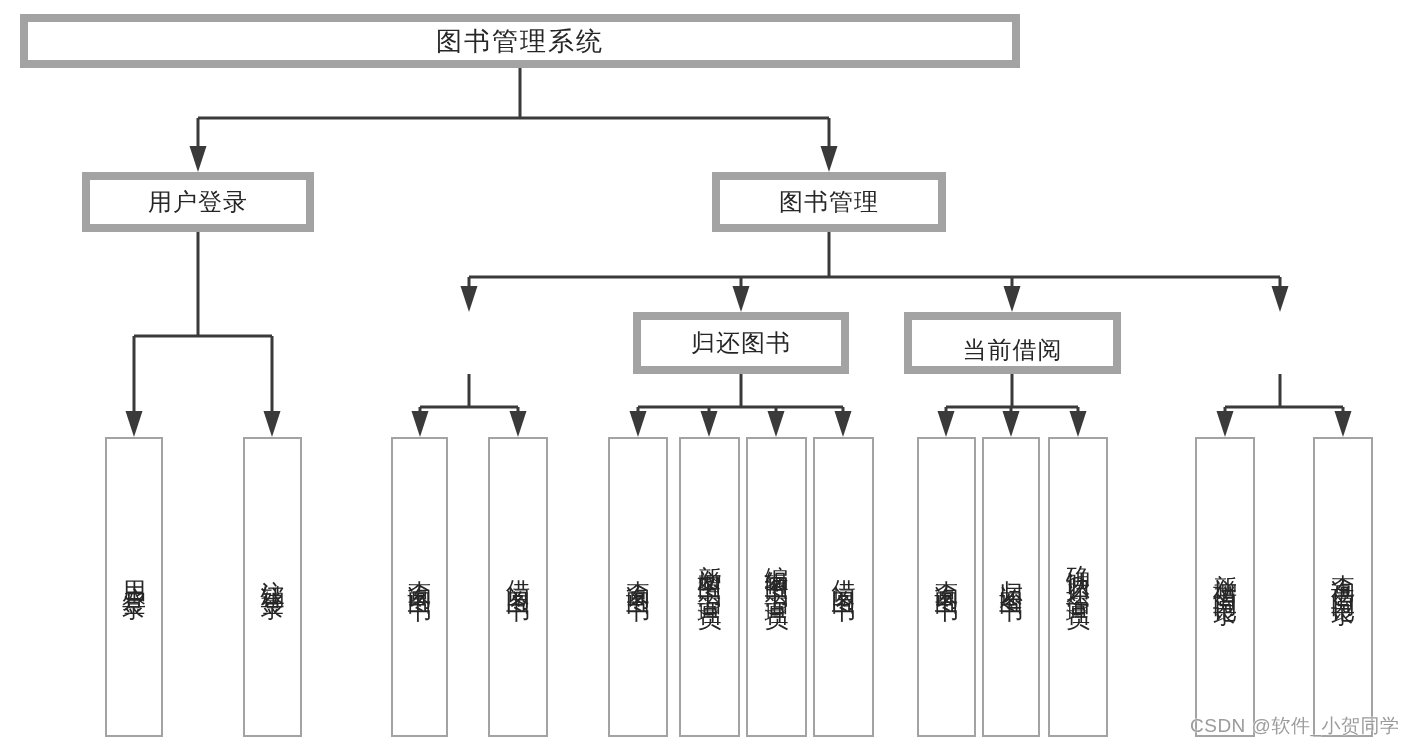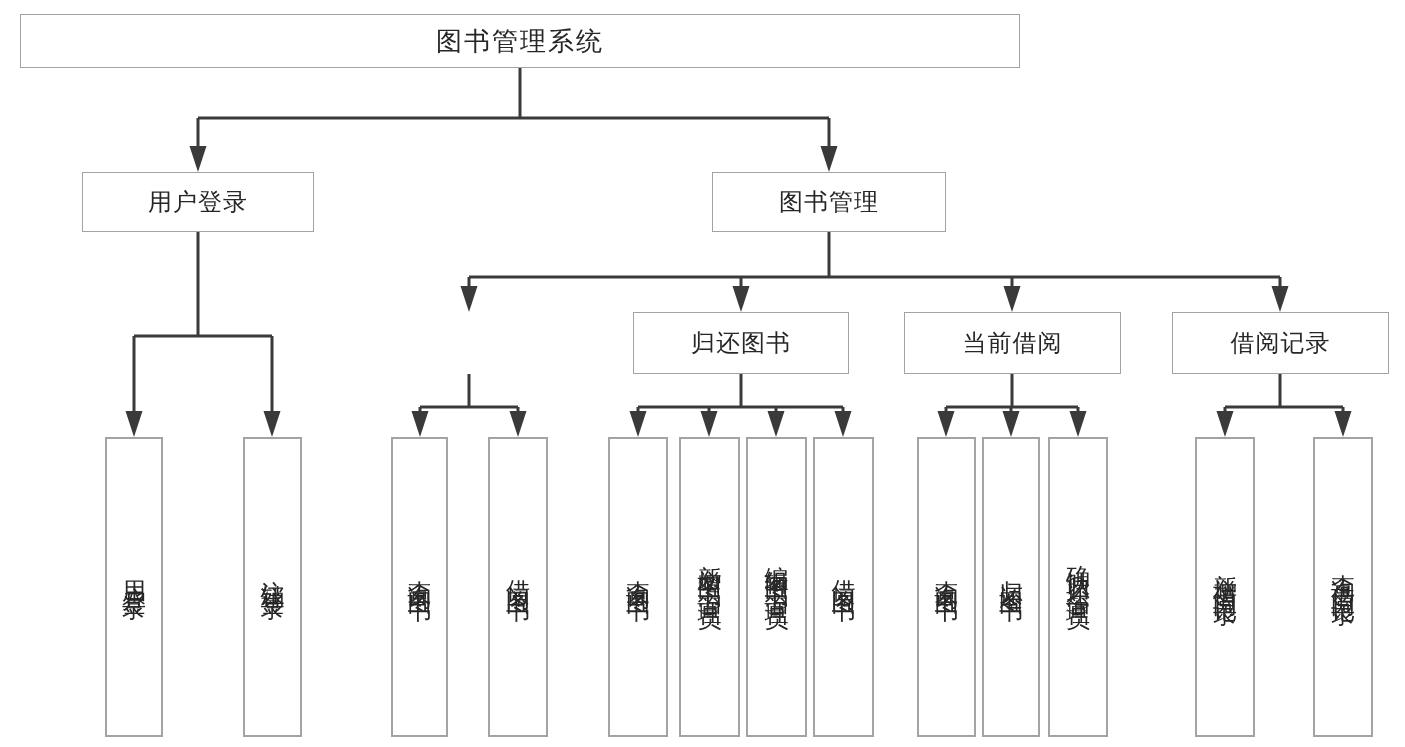--- a/index.html
+++ b/index.html
@@ -8,21 +8,21 @@
     width: 1405px;
     height: 747px;
     background: #ffffff;
     font-family: "Liberation Sans", sans-serif;
     overflow: hidden;
   }
   .connectors { position: absolute; left: 0; top: 0; }
   .node {
     position: absolute;
     background: #ffffff;
-    border: 1px solid #a3a3a3;
+    border: 8px solid #a3a3a3;
     box-sizing: border-box;
     display: flex;
     align-items: center;
     justify-content: center;
     color: #262626;
     z-index: 2;
   }
   .h-node { font-size: 24px; letter-spacing: 1px; white-space: nowrap; }
   .root-node { font-size: 26px; letter-spacing: 2px; }
   .v-node { border-width: 2px; padding-bottom: 28px; }
@@ -97,25 +97,22 @@
   <div class="node h-node" style="left:82px; top:172px; width:232px; height:60px;">
     <span class="label">用户登录</span>
   </div>
   <div class="node h-node" style="left:712px; top:172px; width:234px; height:60px;align-items:center;">
     <span class="label">图书管理</span>
   </div>
 
   <div class="node h-node" style="left:633px; top:312px; width:216px; height:62px;">
     <span class="label">归还图书</span>
   </div>
-  <div class="node h-node" style="left:904px; top:312px; width:217px; height:62px;">
+  <div class="node h-node" style="left:904px; top:312px; width:217px; height:62px;align-items:flex-end;">
     <span class="label">当前借阅</span>
-  </div>
-  <div class="node h-node" style="left:1172px; top:312px; width:217px; height:62px;">
-    <span class="label">借阅记录</span>
   </div>
 
   <div class="node v-node" style="left:105px; top:437px; width:58px; height:300px;">
     <span class="label">用户登录</span>
   </div>
   <div class="node v-node" style="left:243px; top:437px; width:59px; height:300px;">
     <span class="label">注销登录</span>
   </div>
 
   <div class="node v-node" style="left:391px; top:437px; width:57px; height:300px;">
@@ -148,14 +145,15 @@
     <span class="label">确认归还（管理员）</span>
   </div>
 
   <div class="node v-node" style="left:1195px; top:437px; width:60px; height:300px;">
     <span class="label">新增借阅记录</span>
   </div>
   <div class="node v-node" style="left:1313px; top:437px; width:60px; height:300px;">
     <span class="label">查询借阅记录</span>
   </div>
 
+  <span class="watermark">CSDN @软件_小贺同学</span>
 
 </div>
 
 </body></html>

